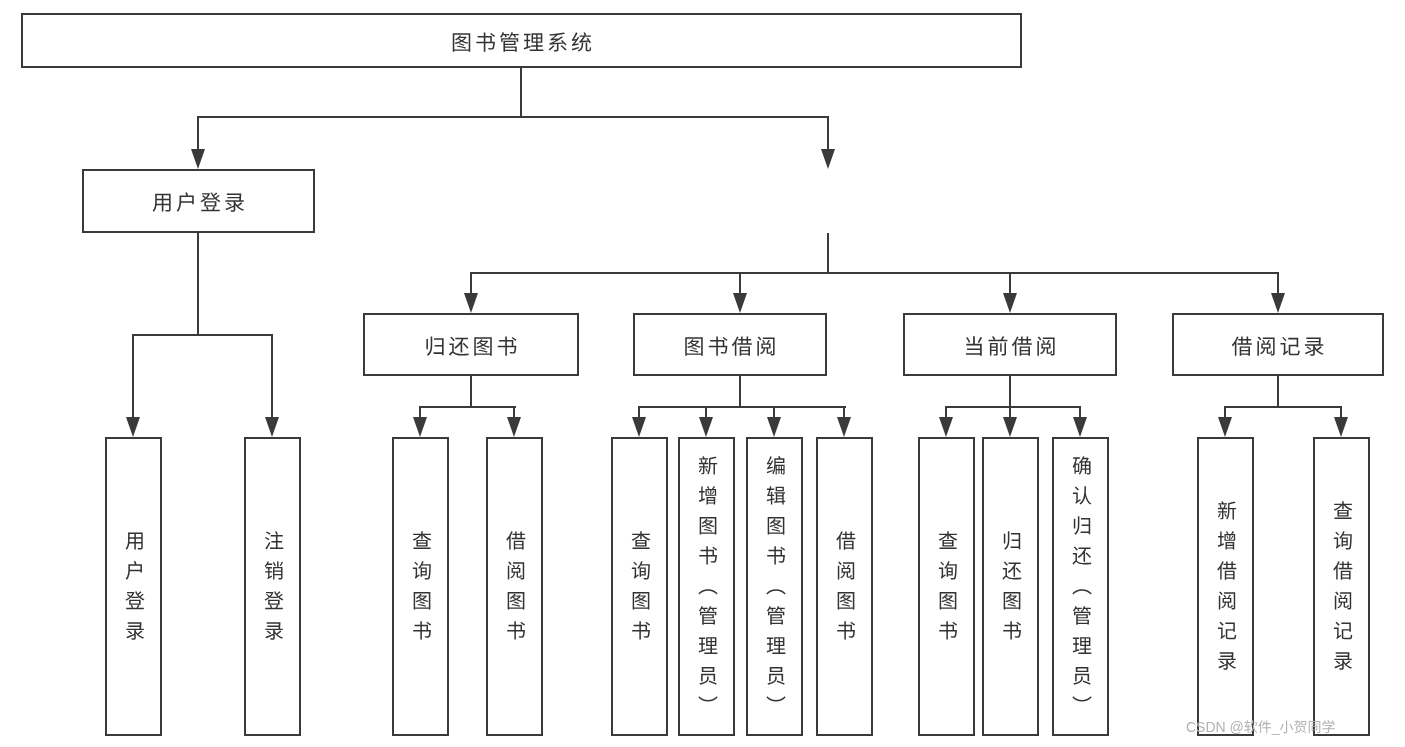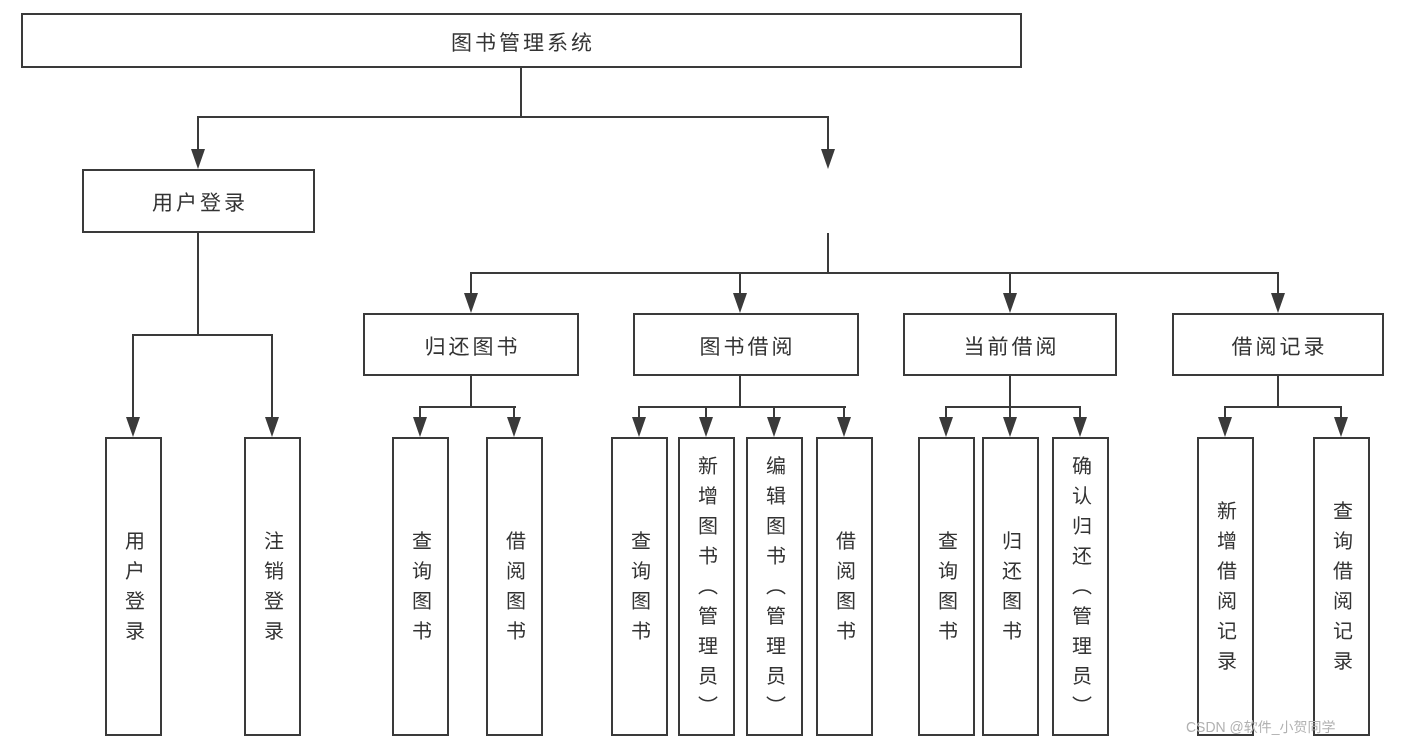--- a/index.html
+++ b/index.html
@@ -39,21 +39,21 @@
     <span>图书管理系统</span>
   </div>
 
   <div class="box" style="left:82px;top:169px;width:233px;height:64px;">
     <span>用户登录</span>
   </div>
 
   <div class="box" style="left:363px;top:313px;width:216px;height:63px;">
     <span>归还图书</span>
   </div>
-  <div class="box" style="left:633px;top:313px;width:226px;height:63px;">
+  <div class="box" style="left:633px;top:313px;width:194px;height:63px;">
     <span>图书借阅</span>
   </div>
   <div class="box" style="left:903px;top:313px;width:214px;height:63px;">
     <span>当前借阅</span>
   </div>
   <div class="box" style="left:1172px;top:313px;width:212px;height:63px;">
     <span>借阅记录</span>
   </div>
 
   <div class="box leaf" style="left:105px;top:437px;width:57px;height:299px;">

